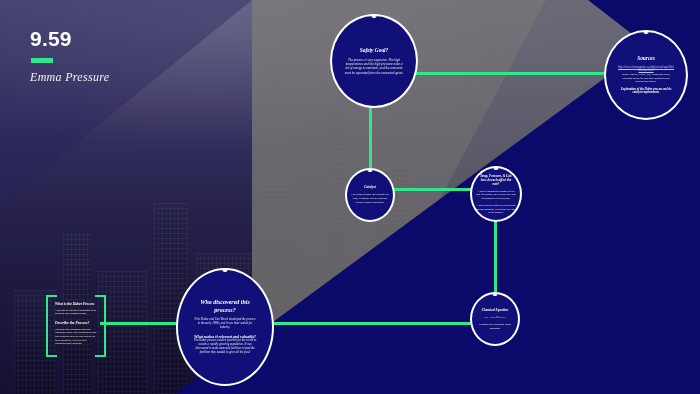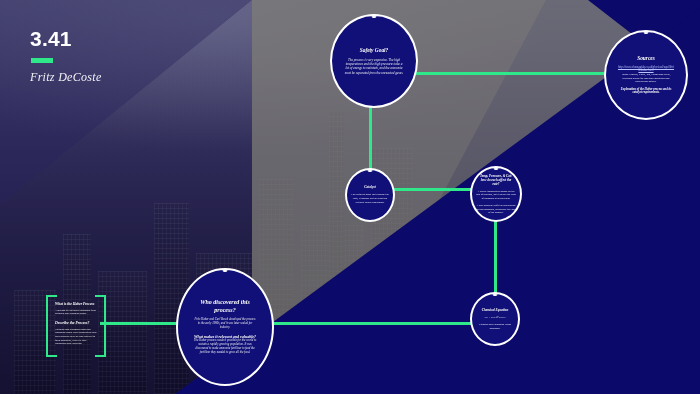--- a/index.html
+++ b/index.html
@@ -254,23 +254,23 @@
   </div>
   <div class="haze"></div>
 
   <div class="ov-indigo-left"></div>
   <div class="ov-gray"></div>
   <div class="ov-gray-2"></div>
   <div class="ov-navy-top"></div>
   <div class="ov-navy"></div>
 
   <div class="title-block">
-    <div class="deck-number">3.41</div>
+    <div class="deck-number">9.59</div>
     <div class="accent-bar"></div>
-    <div class="author">Fritz DeCoste</div>
+    <div class="author">Emma Pressure</div>
   </div>
 
   <div class="line h" style="left:416px; top:72px;  width:190px;"></div>
   <div class="line v" style="left:369px; top:104px; height:68px;"></div>
   <div class="line h" style="left:393px; top:188px; width:80px;"></div>
   <div class="line v" style="left:494px; top:218px; height:78px;"></div>
   <div class="line h" style="left:272px; top:322px; width:200px;"></div>
   <div class="line h" style="left:100px; top:322px; width:78px;"></div>
 
   <div class="node" id="node-safety">

